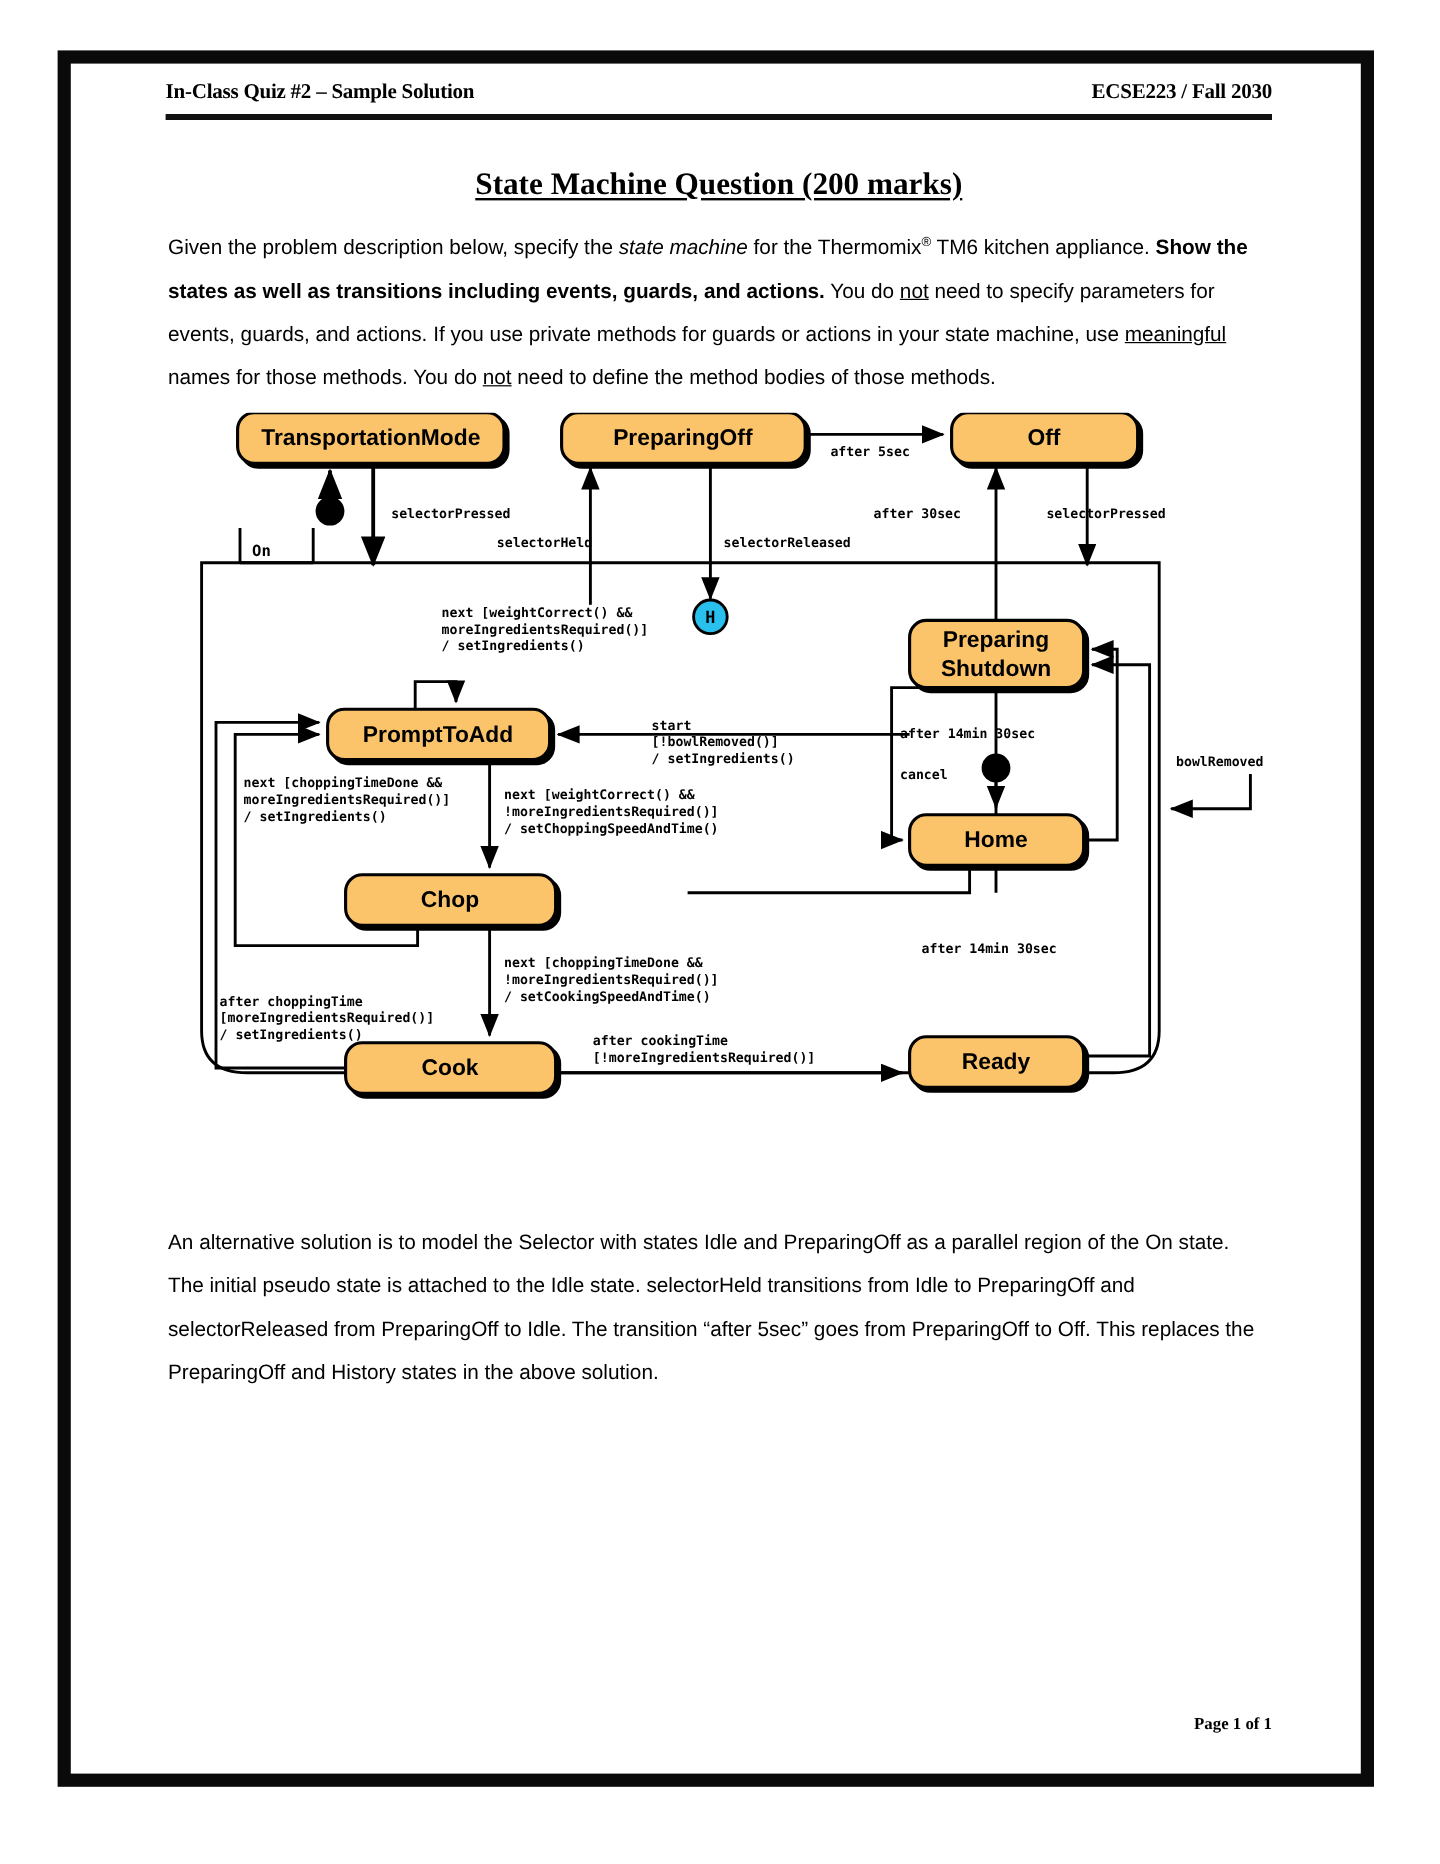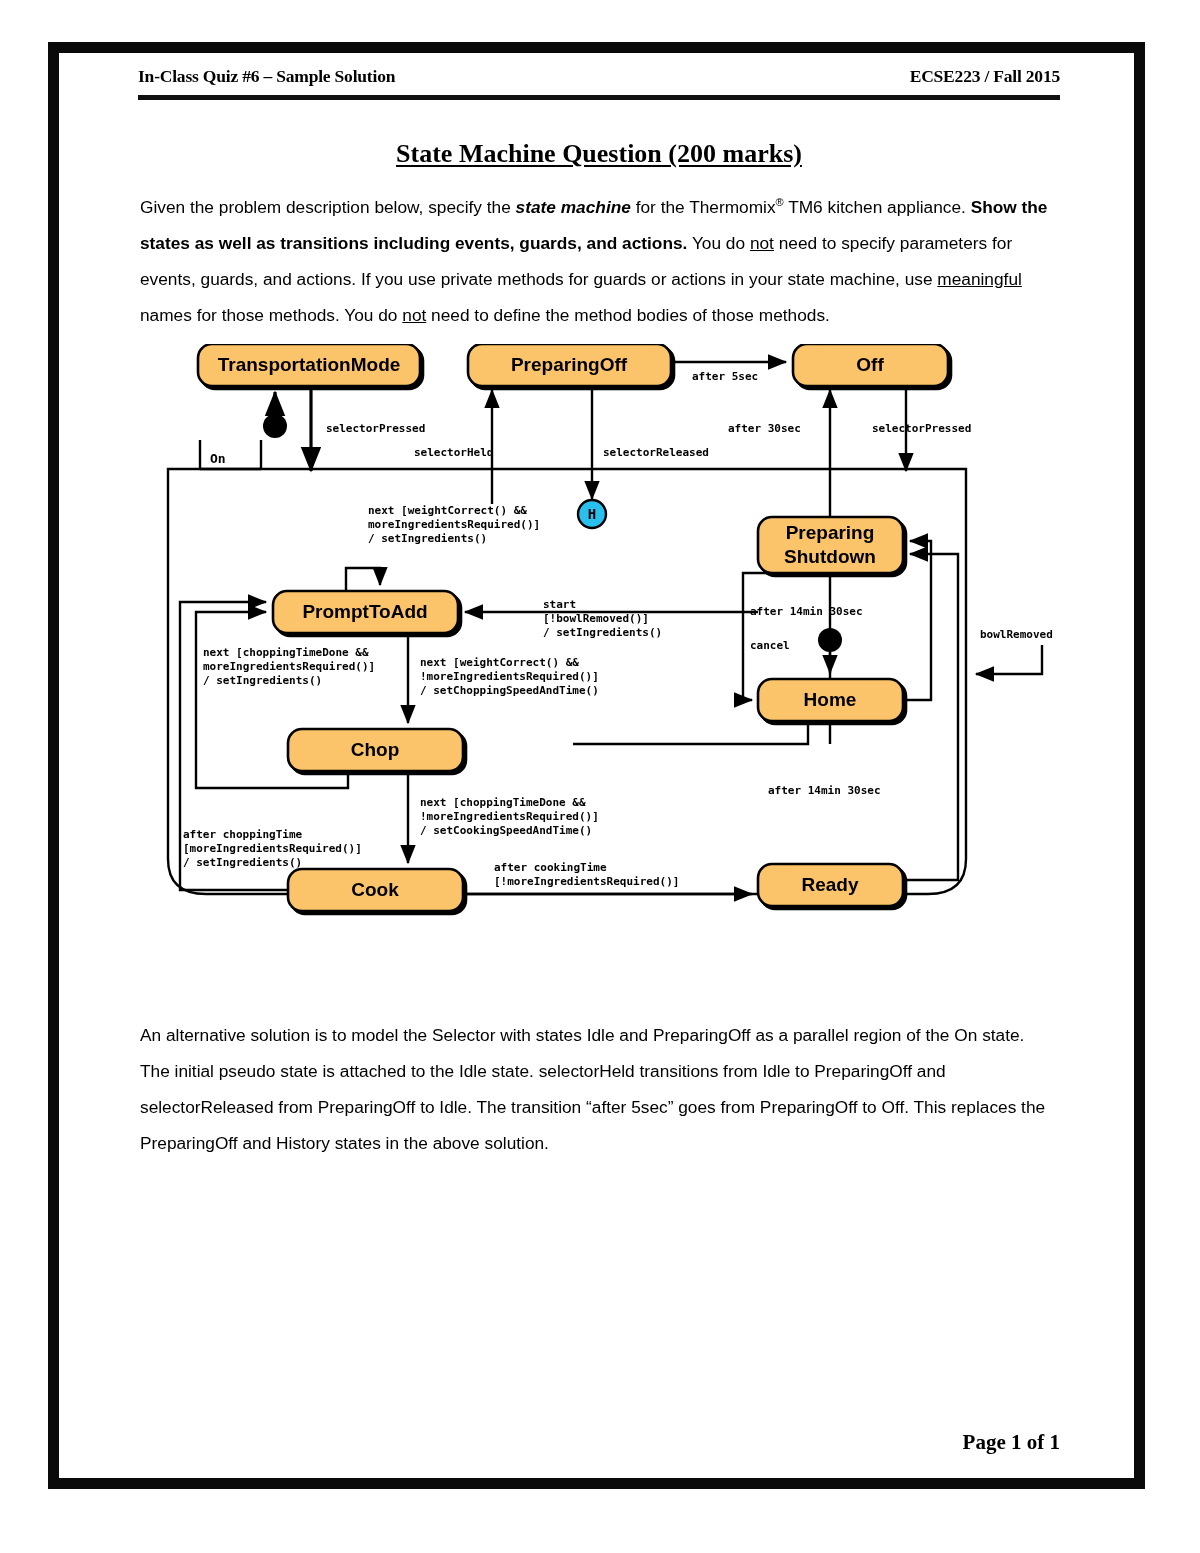--- a/index.html
+++ b/index.html
@@ -25,43 +25,43 @@
   .title{position:absolute;left:0;top:77px;width:922px;text-align:center;
          font-family:"Liberation Serif",serif;font-weight:bold;font-size:26px;
          text-decoration:underline;text-underline-offset:3px;}
 
   
   .para{position:absolute;left:2px;width:918px;font-size:17.3px;line-height:36px;
         text-align:left;}
   .p-intro{top:122px;}
   .p-alt{top:955px;}
   .para b{font-weight:bold;}
-  .para i{font-style:italic;font-weight:bold;}
+  .para i{font-style:italic;font-weight:normal;}
   .para u{text-decoration:underline;font-weight:normal;}
   .sup{font-size:11px;vertical-align:super;}
 
   
   .footer{position:absolute;right:0;top:1368px;font-family:"Liberation Serif",serif;
-          font-weight:bold;font-size:21px;}
+          font-weight:bold;font-size:14px;}
 
   
   .diagram{position:absolute;left:20px;top:282px;width:900px;height:620px;}
   .diagram svg{display:block;}
 </style>
 </head>
 <body>
 
 <div class="page">
   <div class="frame"></div>
 
   <div class="sheet">
 
     <div class="hdr">
-      <div class="hdr-l">In-Class Quiz #6 – Sample Solution</div>
-      <div class="hdr-r">ECSE223 / Fall 2015</div>
+      <div class="hdr-l">In-Class Quiz #2 – Sample Solution</div>
+      <div class="hdr-r">ECSE223 / Fall 2030</div>
       <div class="hdr-rule"></div>
     </div>
 
     <div class="title">State Machine Question (200 marks)</div>
 
     <div class="para p-intro"><span>Given the problem description below, specify the </span><i>state machine</i><span> for the Thermomix</span><span class="sup">®</span><span> TM6 kitchen appliance. </span><b>Show the states as well as transitions including events, guards, and actions.</b><span> You do </span><u>not</u><span> need to specify parameters for events, guards, and actions. If you use private methods for guards or actions in your state machine, use </span><u>meaningful</u><span> names for those methods. You do </span><u>not</u><span> need to define the method bodies of those methods.</span></div>
 
     <div class="diagram">
       <svg width="900" height="620" viewBox="0 0 900 620" xmlns="http://www.w3.org/2000/svg">
         <defs>

